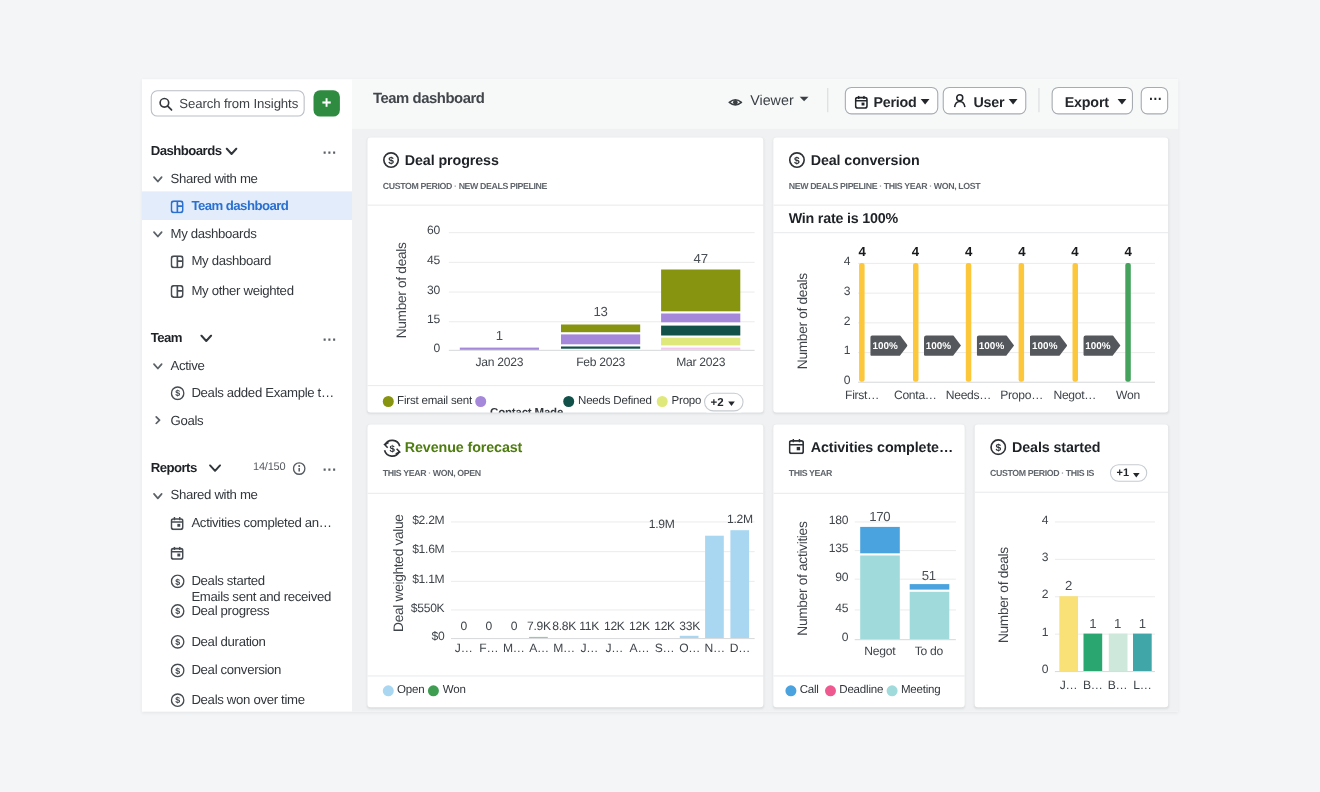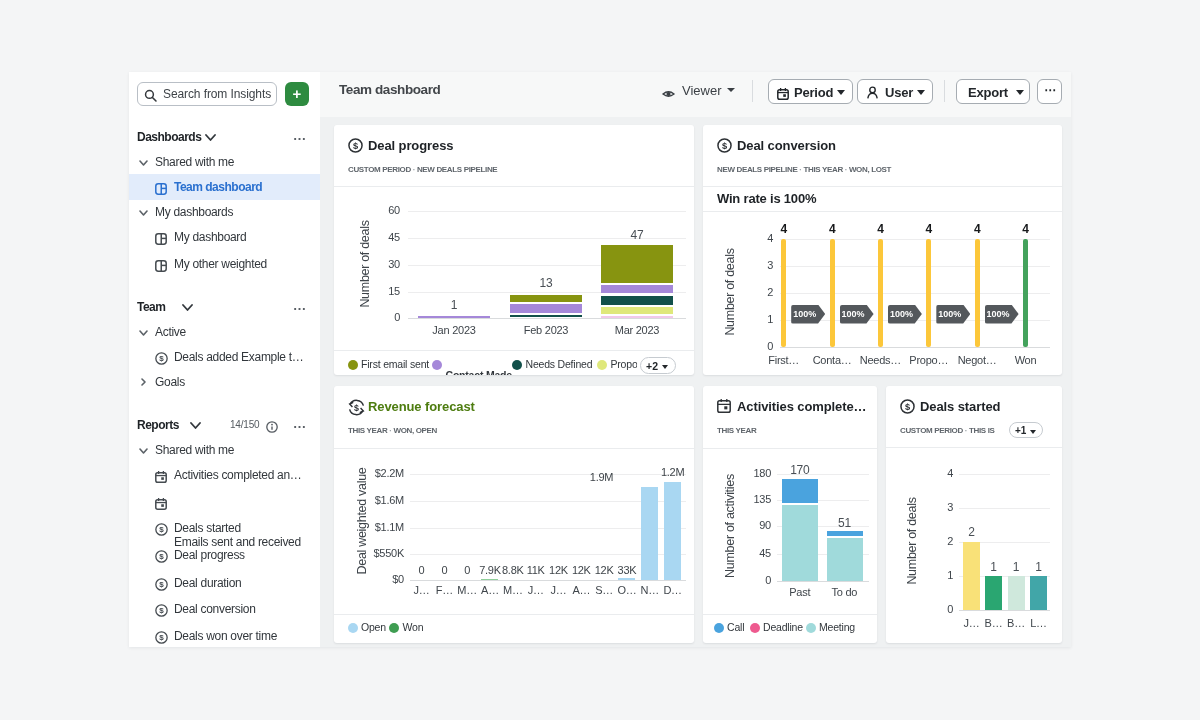--- a/index.html
+++ b/index.html
@@ -336,21 +336,21 @@
     <div style="position:absolute;left:74px;top:168px;width:92px;height:1px;background:#ededee;"></div>
     <div style="position:absolute;left:-12px;top:162.1px;width:80px;text-align:right;line-height:11.9px;font-size:11px;color:#3f454b;font-weight:normal;letter-spacing:-0.25px;white-space:nowrap">45</div>
     <div style="position:absolute;left:74px;top:195px;width:92px;height:1px;background:#d9dbdd;"></div>
     <div style="position:absolute;left:-12px;top:189.1px;width:80px;text-align:right;line-height:11.9px;font-size:11px;color:#3f454b;font-weight:normal;letter-spacing:-0.25px;white-space:nowrap">0</div>
     <div style="position:absolute;left:79px;top:92.8px;width:35.6px;height:24.6px;background:#4aa3de;"></div>
     <div style="position:absolute;left:79px;top:119.4px;width:35.6px;height:75.6px;background:#a0dadb;"></div>
     <div style="position:absolute;left:36.8px;top:77.5px;width:120px;text-align:center;line-height:13.0px;font-size:12px;color:#494f55;font-weight:normal;letter-spacing:-0.25px;white-space:nowrap;">170</div>
     <div style="position:absolute;left:123.7px;top:145.2px;width:35.9px;height:4.4px;background:#4aa3de;"></div>
     <div style="position:absolute;left:123.7px;top:151.6px;width:35.9px;height:43.4px;background:#a0dadb;"></div>
     <div style="position:absolute;left:81.4px;top:131.0px;width:120px;text-align:center;line-height:13.0px;font-size:12px;color:#494f55;font-weight:normal;letter-spacing:-0.25px;white-space:nowrap;">51</div>
-    <div style="position:absolute;left:36.8px;top:201.1px;width:120px;text-align:center;line-height:11.9px;font-size:11px;color:#3f454b;font-weight:normal;letter-spacing:-0.25px;white-space:nowrap;">Past</div>
+    <div style="position:absolute;left:36.8px;top:201.1px;width:120px;text-align:center;line-height:11.9px;font-size:11px;color:#3f454b;font-weight:normal;letter-spacing:-0.25px;white-space:nowrap;">Negot</div>
     <div style="position:absolute;left:81.4px;top:201.1px;width:120px;text-align:center;line-height:11.9px;font-size:11px;color:#3f454b;font-weight:normal;letter-spacing:-0.25px;white-space:nowrap;">To do</div>
     <div style="position:absolute;left:0px;top:228px;width:9999px;height:1px;background:#eaecee;"></div>
     <div style="position:absolute;left:11px;top:237px;width:10px;height:10px;border-radius:50%;background:#4aa3de"></div>
     <div style="position:absolute;left:24px;top:236.3px;font-size:10.5px;line-height:11.3px;color:#32373c;font-weight:normal;letter-spacing:-0.2px;white-space:nowrap;">Call</div>
     <div style="position:absolute;left:47px;top:237px;width:10px;height:10px;border-radius:50%;background:#ee5a8f"></div>
     <div style="position:absolute;left:60px;top:236.3px;font-size:10.5px;line-height:11.3px;color:#32373c;font-weight:normal;letter-spacing:-0.2px;white-space:nowrap;">Deadline</div>
     <div style="position:absolute;left:103px;top:237px;width:10px;height:10px;border-radius:50%;background:#a0dadb"></div>
     <div style="position:absolute;left:116px;top:236.3px;font-size:10.5px;line-height:11.3px;color:#32373c;font-weight:normal;letter-spacing:-0.2px;white-space:nowrap;">Meeting</div>
   </div>
 <div class="card" style="left:886px;top:386px;width:176px;height:257px">

